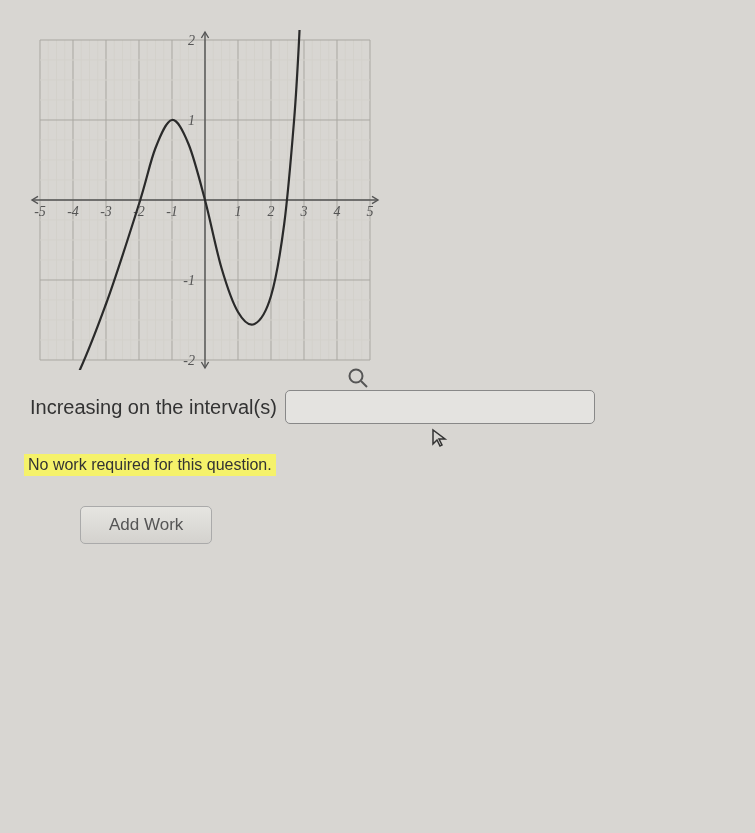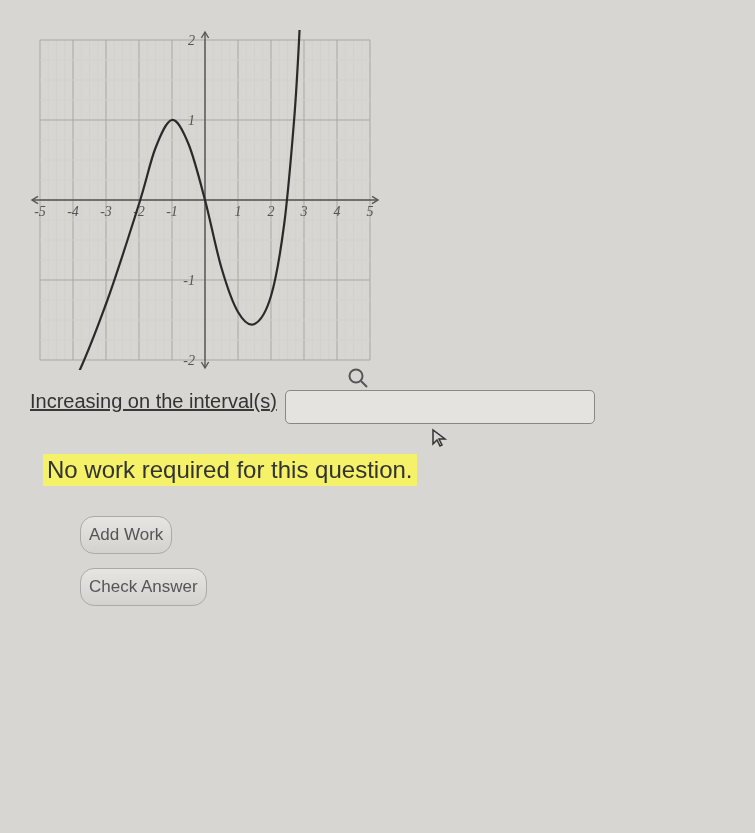--- a/index.html
+++ b/index.html
@@ -38,55 +38,55 @@
     stroke: #555;
     stroke-width: 2;
   }
   .prompt {
     font-size: 20px;
     margin: 25px 0 25px 10px;
     color: #333;
   }
   .answer-row {
     display: flex;
+    align-items: center;
     margin: 0 0 25px 10px;
-    text-decoration: underline;
   }
   .answer-label {
     font-size: 20px;
     color: #333;
     margin-right: 8px;
   }
   .answer-input {
     flex: 0 0 auto;
     width: 310px;
     height: 34px;
     border: 1.5px solid #888;
     border-radius: 5px;
     background: rgba(240,240,238,0.5);
     font-size: 16px;
     padding: 4px 8px;
   }
   .note {
     display: inline-block;
     background: #f5f26a;
     color: #333;
-    font-size: 24px;
+    font-size: 16px;
     padding: 2px 4px;
-    margin: 5px 0 30px 23px;
+    margin: 5px 0 30px 4px;
   }
   .btn {
     display: block;
     margin: 0 16px 14px 60px;
-    padding: 8px 8px;
+    padding: 8px 28px;
     font-size: 17px;
     color: #555;
     background: linear-gradient(#e6e5e1, #d4d2ce);
     border: 1px solid #aaa;
-    border-radius: 14px;
+    border-radius: 5px;
     width: max-content;
     cursor: pointer;
   }
   .cursor-icon {
     position: absolute;
     left: 430px;
     top: 428px;
     width: 20px;
     height: 20px;
     fill: none;
@@ -202,19 +202,18 @@
 
   <div class="answer-row">
     <span class="answer-label">Increasing on the interval(s)</span>
     <input class="answer-input" type="text" value="" style="">
   </div>
 
 
   <span class="note">No work required for this question.</span>
 
   <button class="btn">Add Work</button>
-  <button class="btn">Check Answer</button>
 
 </div>
 
 <svg class="cursor-icon" viewBox="0 0 20 20">
   <path d="M3 2 L3 16 L7 12 L10 18 L12 17 L9 11 L15 11 Z"></path>
 </svg>
 
 </body></html>

